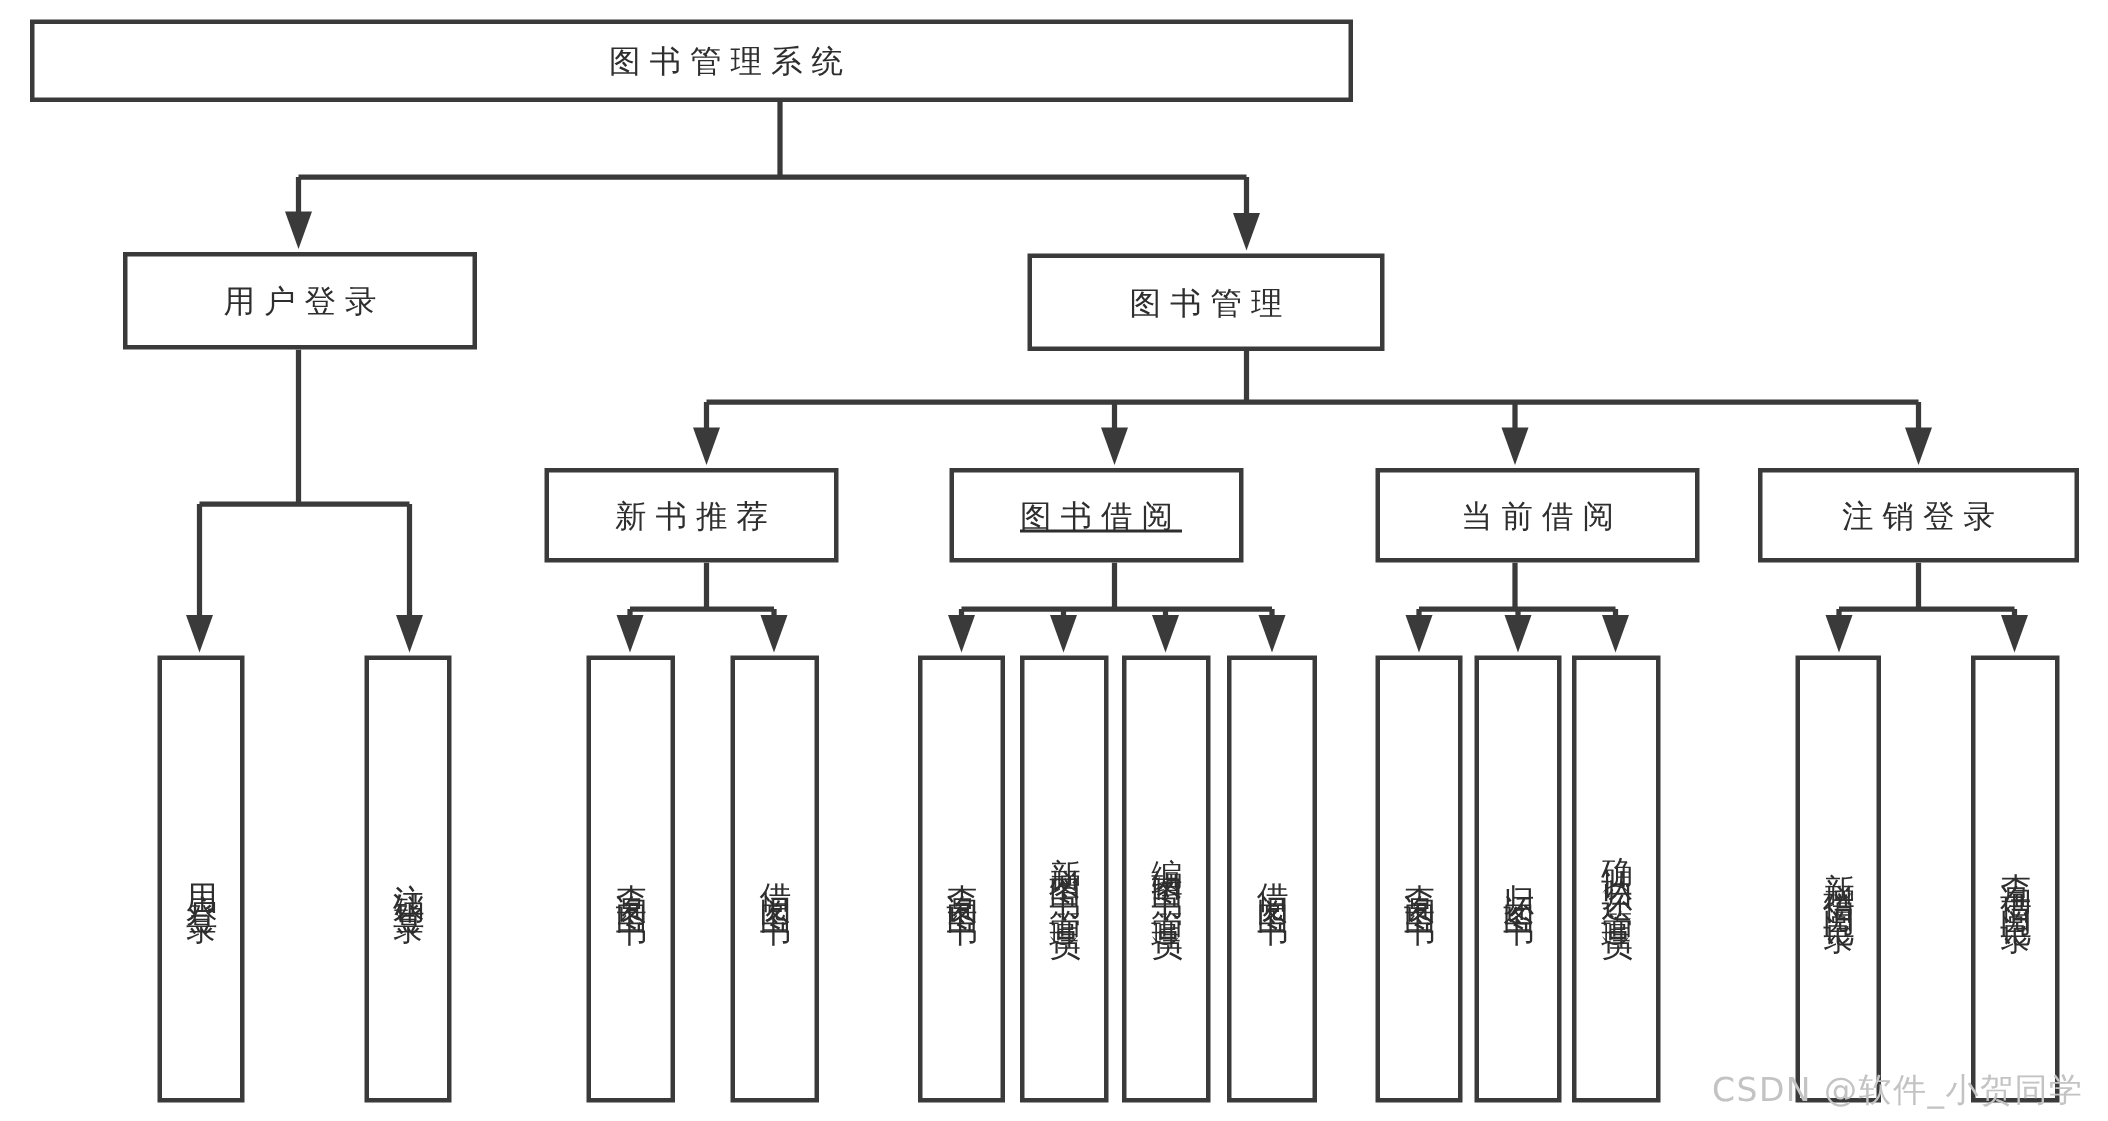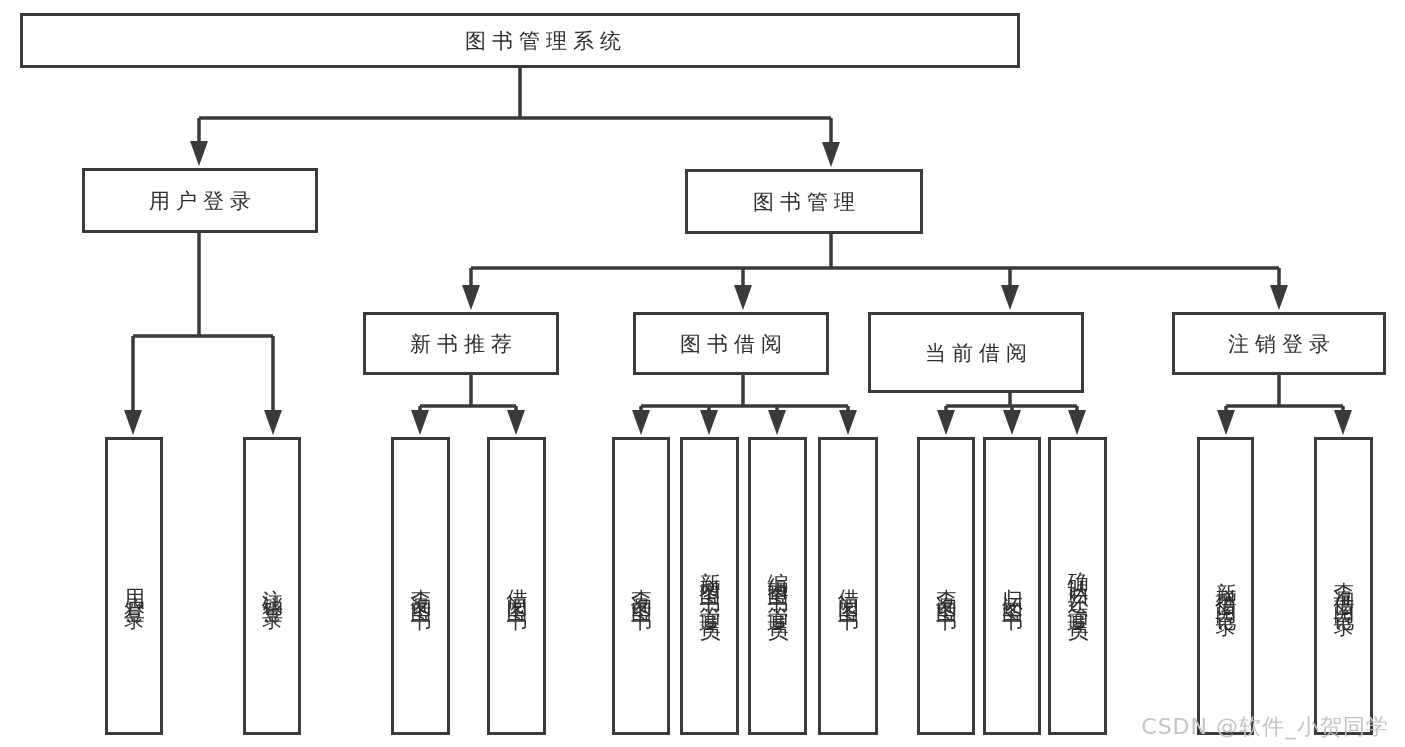--- a/index.html
+++ b/index.html
@@ -124,28 +124,28 @@
       <line x1="1012" y1="406" x2="1012" y2="413" stroke="#3a3a3a" stroke-width="3.5"></line>
       <polygon points="1003,410 1021,410 1012,435" fill="#3a3a3a"></polygon>
       <line x1="1077" y1="406" x2="1077" y2="413" stroke="#3a3a3a" stroke-width="3.5"></line>
       <polygon points="1068,410 1086,410 1077,435" fill="#3a3a3a"></polygon>
       <line x1="1226" y1="406" x2="1226" y2="413" stroke="#3a3a3a" stroke-width="3.5"></line>
       <polygon points="1217,410 1235,410 1226,435" fill="#3a3a3a"></polygon>
       <line x1="1343" y1="406" x2="1343" y2="413" stroke="#3a3a3a" stroke-width="3.5"></line>
       <polygon points="1334,410 1352,410 1343,435" fill="#3a3a3a"></polygon>
     </svg>
 
-  <div class="hbox" style="left:20px; top:13px; width:1000px; height:55px;padding-left:46px;">图书管理系统</div>
+  <div class="hbox" style="left:20px; top:13px; width:882px; height:55px;padding-left:46px;">图书管理系统</div>
 
   <div class="hbox" style="left:82px; top:168px; width:236px; height:65px;">用户登录</div>
   <div class="hbox" style="left:685px; top:169px; width:238px; height:65px;">图书管理</div>
 
   <div class="hbox" style="left:363px; top:312px; width:196px; height:63px;">新书推荐</div>
-  <div class="hbox" style="left:633px; top:312px; width:196px; height:63px;">图书借阅</div>
-  <div class="hbox" style="left:868px; top:312px; width:216px; height:81px;">当前借阅</div>
+  <div class="hbox" style="left:633px; top:312px; width:196px; height:63px;text-decoration:underline;">图书借阅</div>
+  <div class="hbox" style="left:917px; top:312px; width:216px; height:63px;">当前借阅</div>
   <div class="hbox" style="left:1172px; top:312px; width:214px; height:63px;">注销登录</div>
 
   <div class="vbox" style="left:105px; width:58px;">
     <span class="vtext">用户登录</span>
   </div>
   <div class="vbox" style="left:243px; width:58px;">
     <span class="vtext">注销登录</span>
   </div>
 
   <div class="vbox" style="left:391px; width:59px;">

